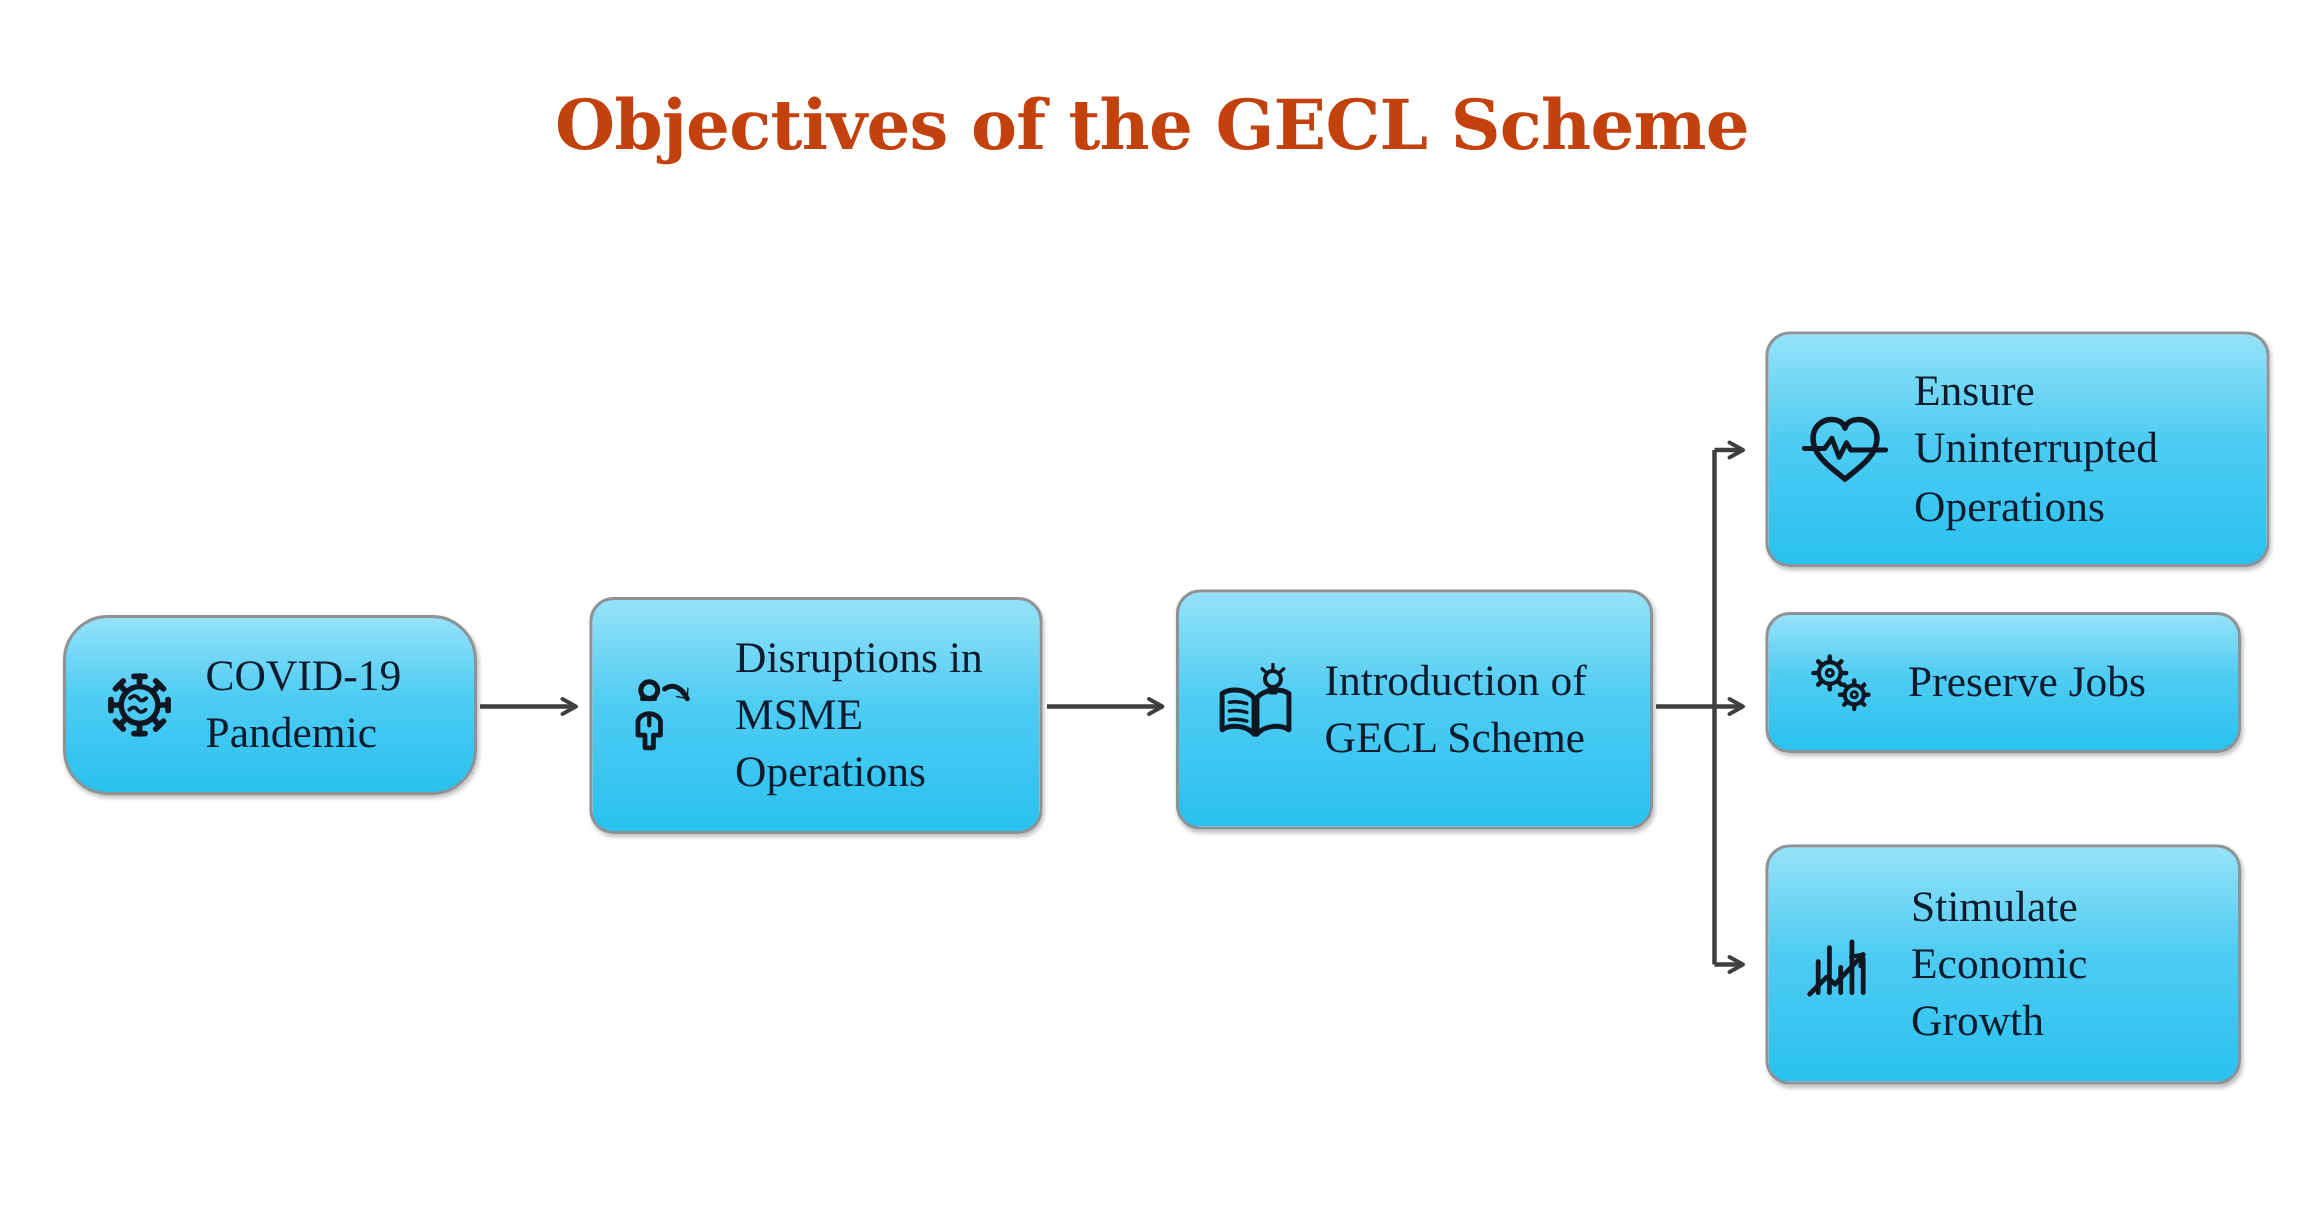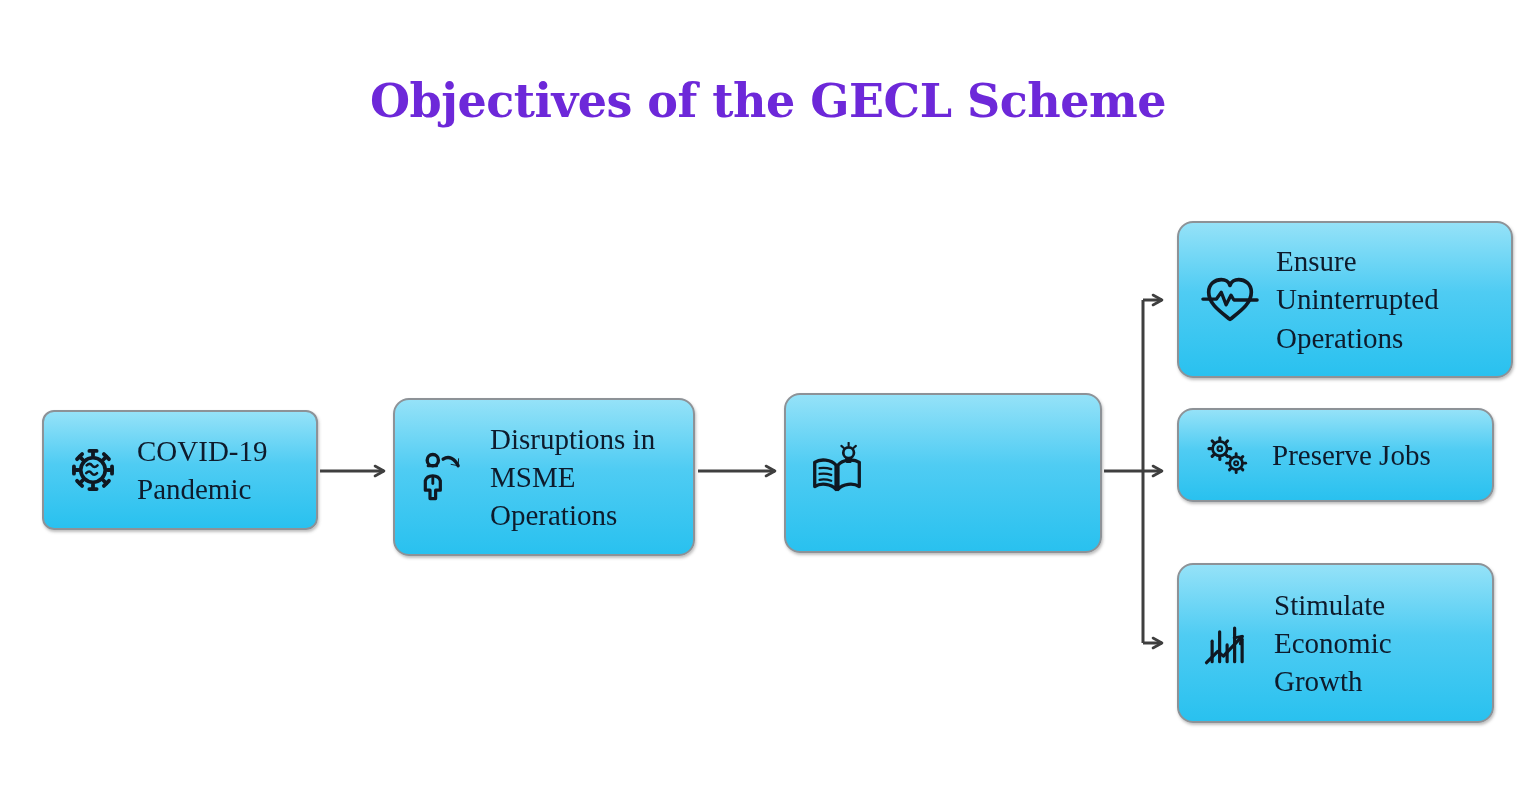--- a/index.html
+++ b/index.html
@@ -1,37 +1,37 @@
 <!DOCTYPE html>
 <html><head>
 <meta charset="utf-8">
 <style>
   html,body{margin:0;padding:0;background:#ffffff;}
   .canvas{
     position:relative;width:1536px;height:806px;background:#ffffff;
     font-family:"Liberation Serif", serif;overflow:hidden;
   }
   .title{
-    position:absolute;top:74px;left:0;width:100%;text-align:center;
+    position:absolute;top:56px;left:0;width:100%;text-align:center;
     font-family:"DejaVu Serif", serif;font-weight:700;font-size:46px;
-    color:#6d28d9;margin:0;letter-spacing:-0.5px;
+    color:#c2410c;margin:0;letter-spacing:-0.5px;
   }
   .node{
     position:absolute;display:flex;align-items:center;box-sizing:border-box;
     background:linear-gradient(180deg,#95e2f8 0%,#4fccf3 45%,#29c1ef 100%);
     border:2px solid #8d9297;border-radius:16px;
     box-shadow:1px 2px 3px rgba(110,110,110,.45);
     padding-left:20px;gap:15px;
   }
   .node .icon{flex:0 0 auto;display:block;line-height:0;}
   .node .label{
     color:#0e1b2c;font-size:29px;line-height:1.32;text-align:left;
   }
   
-  .n1{left:42px;  top:410px; width:276px; height:120px; border-radius:12px;}
+  .n1{left:42px;  top:410px; width:276px; height:120px; border-radius:30px;}
   .n2{left:393px; top:398px; width:302px; height:158px;}
   .n3{left:784px; top:393px; width:318px; height:160px;}
   .n4{left:1177px;top:221px; width:336px; height:157px;}
   .n5{left:1177px;top:408px; width:317px; height:94px;}
   .n6{left:1177px;top:563px; width:317px; height:160px;}
   .n1 .label{max-width:165px;}
   .n2 .label{max-width:185px;}
   .n3 .label{max-width:205px;}
   .n4 .label{max-width:218px;}
   .n5 .label{max-width:165px;}
@@ -122,20 +122,21 @@
         <circle cx="44" cy="11" r="5.5" stroke-width="2.8"></circle>
         <path d="M41.5 17.5 H46.5" stroke-width="2.4"></path>
         <path d="M42 20.5 H46" stroke-width="2.4"></path>
         <g stroke-width="2.2">
           <path d="M36.5 4 L39 6.2"></path>
           <path d="M44 0.8 V3.6"></path>
           <path d="M51.5 4 L49 6.2"></path>
         </g>
       </svg>
     </span>
+    <span class="label">Introduction of GECL Scheme</span>
   </div>
 
   <div class="node n4">
     <span class="icon">
       <svg width="62" height="62" viewBox="0 0 64 64">
         <path d="M32 52 C22 44 10 36 10 24 C10 15 17 11 23 11 C27 11 31 13 32 17 C33 13 37 11 41 11 C47 11 54 15 54 24 C54 36 42 44 32 52 Z" stroke-width="3.8"></path>
         <path d="M4 31 H18 L23 24 L28 37 L33 27 L36 32 H60" stroke-width="3.4"></path>
       </svg>
     </span>
     <span class="label">Ensure Uninterrupted Operations</span>

